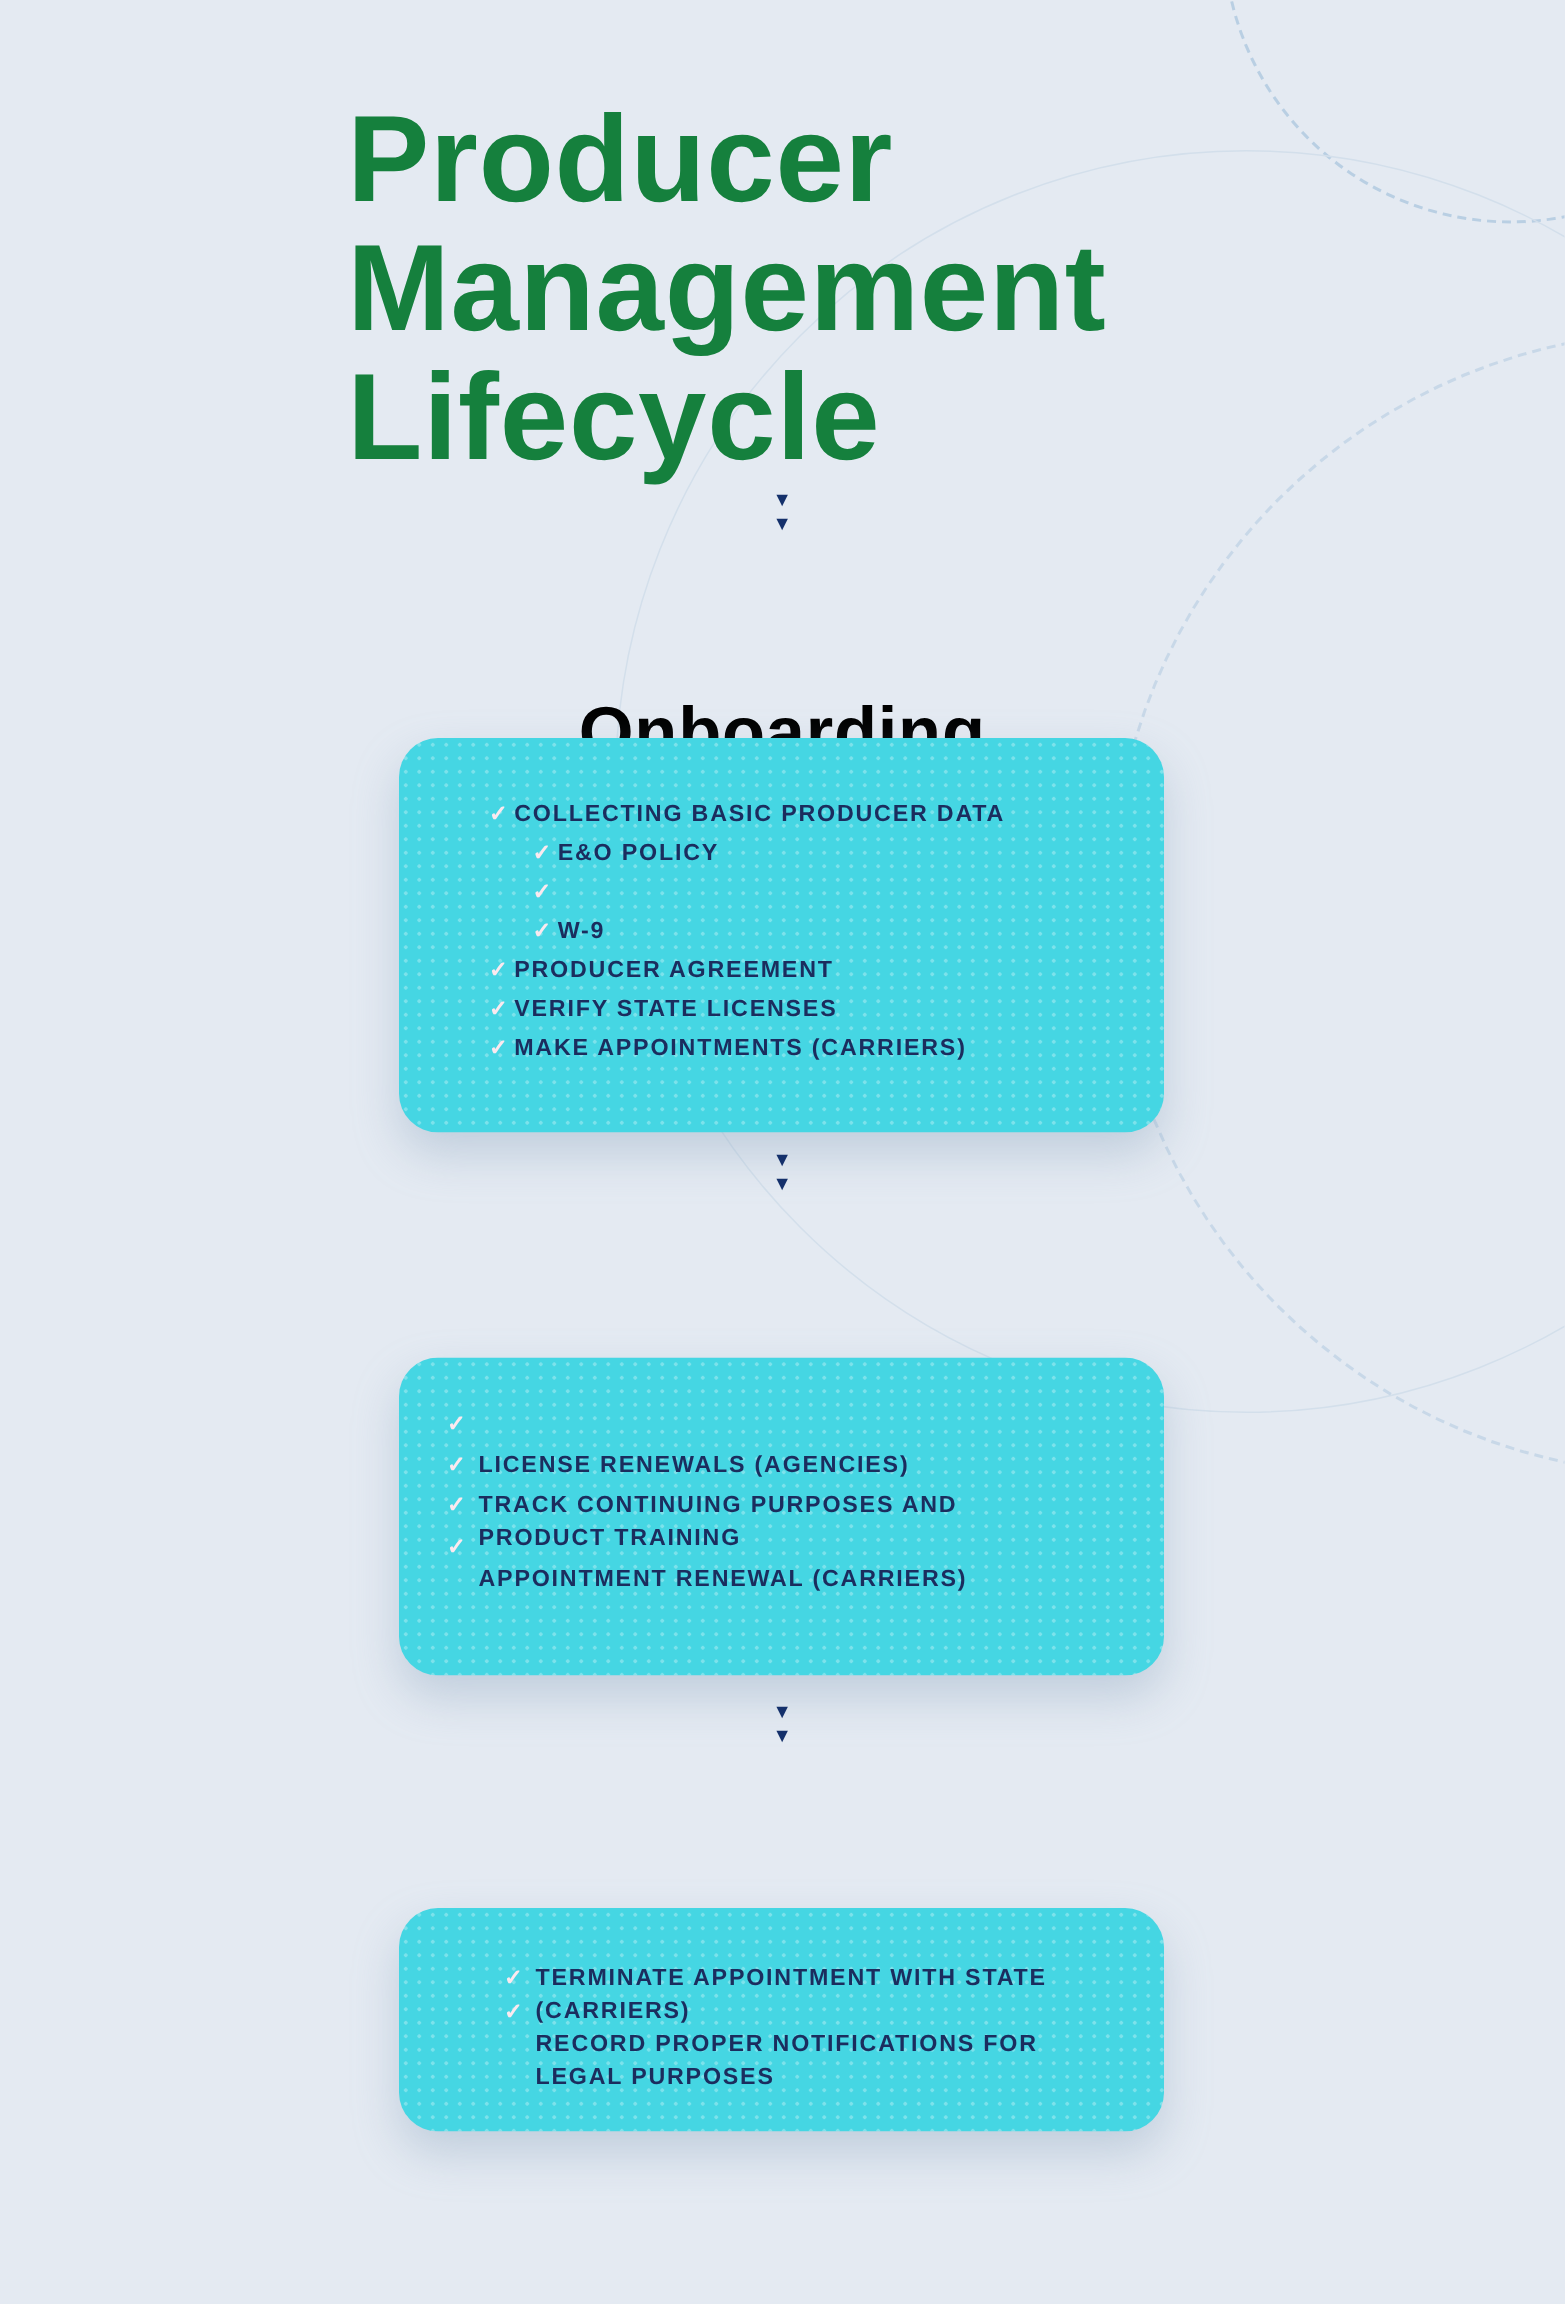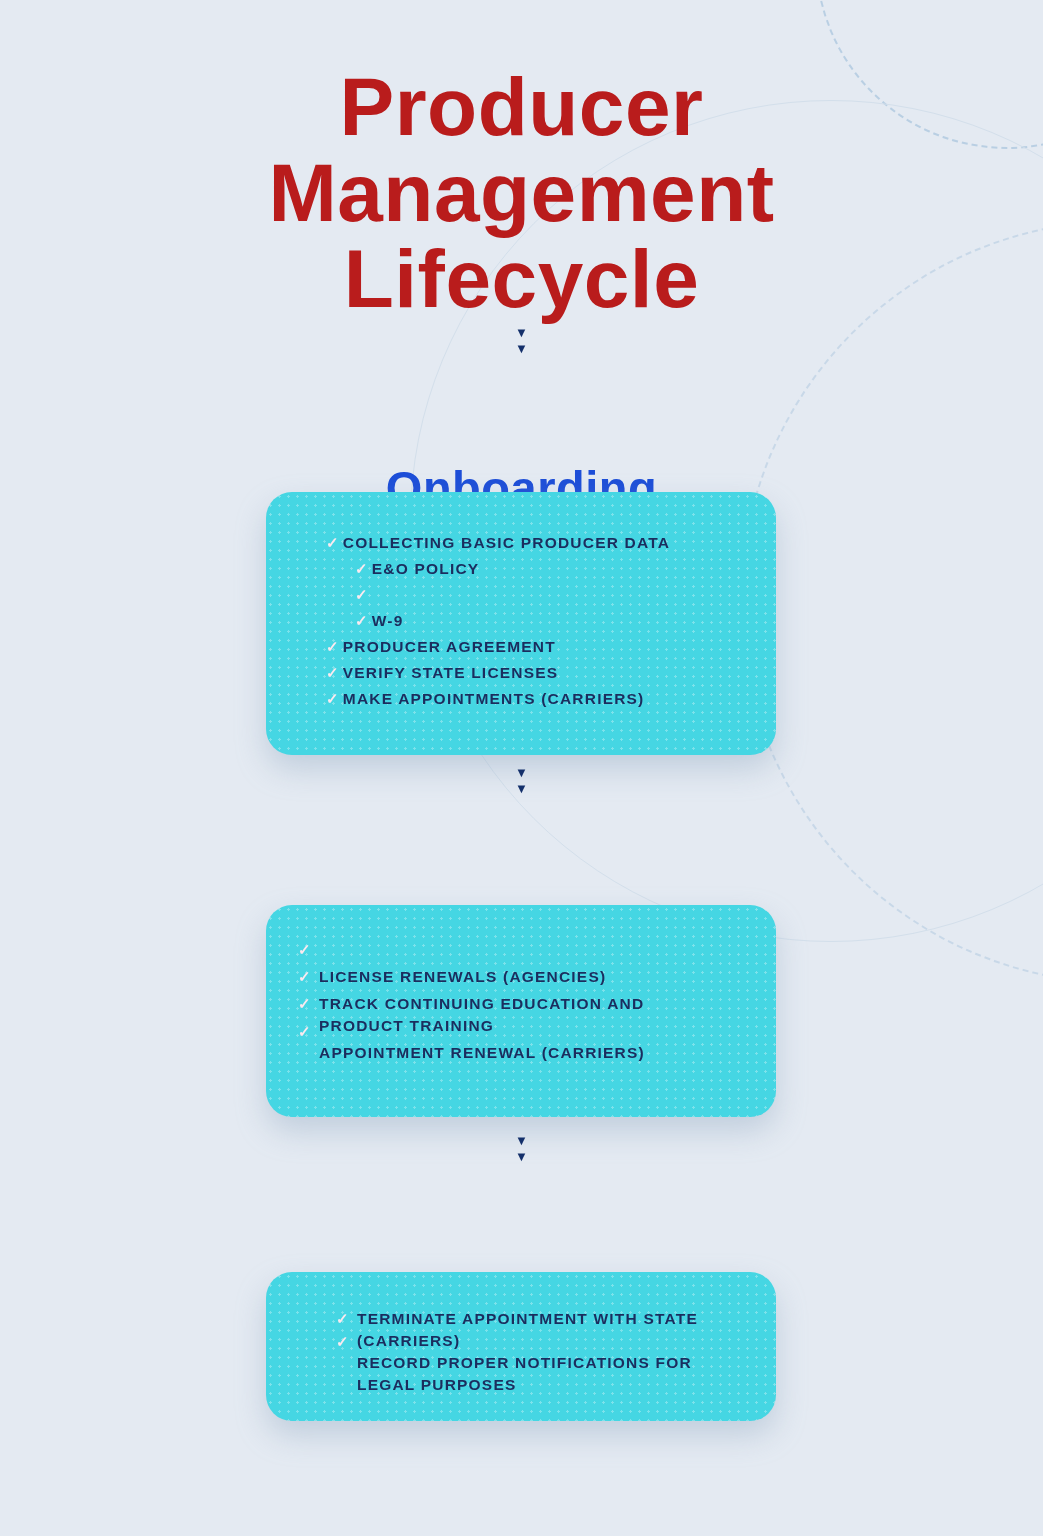--- a/index.html
+++ b/index.html
@@ -18,22 +18,21 @@
   .deco { position: absolute; border-radius: 50%; pointer-events: none; }
   .deco-dashed-tr { left: 815px; top: -235px; width: 380px; height: 380px; border: 2px dashed #b9cfe3; }
   .deco-solid-mid { left: 410px; top: 100px; width: 840px; height: 840px; border: 1.5px solid #d3dfeb; }
   .deco-dashed-right { left: 740px; top: 220px; width: 760px; height: 760px; border: 2px dashed #c8d8e8; }
 
   .title {
     position: absolute;
     top: 64px; left: 0; right: 0;
     margin: 0 auto;
     max-width: 580px;
-    text-align: center;
-    color: #b91c1c;
+    color: #15803d;
     font-size: 82px;
     line-height: 86px;
     font-weight: bold;
     letter-spacing: 0.5px;
   }
 
   .arrow-pair {
     position: absolute;
     left: 0; right: 0;
     display: flex;
@@ -47,21 +46,21 @@
     height: 16px;
   }
   .arrows-1 { top: 326px; }
   .arrows-2 { top: 766px; }
   .arrows-3 { top: 1134px; }
 
   .section-heading {
     position: absolute;
     left: 0; right: 0;
     text-align: center;
-    color: #1d4ed8;
+    color: #000000;
     font-weight: bold;
     font-size: 47px;
     letter-spacing: 0.5px;
   }
   .heading-1 { top: 421px; }
   .heading-2 { top: 836px; }
   .heading-3 { top: 1250px; }
 
   .box {
     position: absolute;
@@ -159,21 +158,21 @@
   <div class="box box-2">
     <div class="item">
       <span class="check">✓</span>
     </div>
     <div class="item">
       <span class="check">✓</span>
       <span class="label">LICENSE RENEWALS (AGENCIES)</span>
     </div>
     <div class="item">
       <span class="check">✓</span>
-      <span class="label">TRACK CONTINUING EDUCATION AND
+      <span class="label">TRACK CONTINUING PURPOSES AND
 PRODUCT TRAINING</span>
     </div>
     <div class="item raised">
       <span class="check">✓</span>
       <span class="label">APPOINTMENT RENEWAL (CARRIERS)</span>
     </div>
   </div>
 
   <div class="arrow-pair arrows-3">
     <span class="tri">▼</span>

